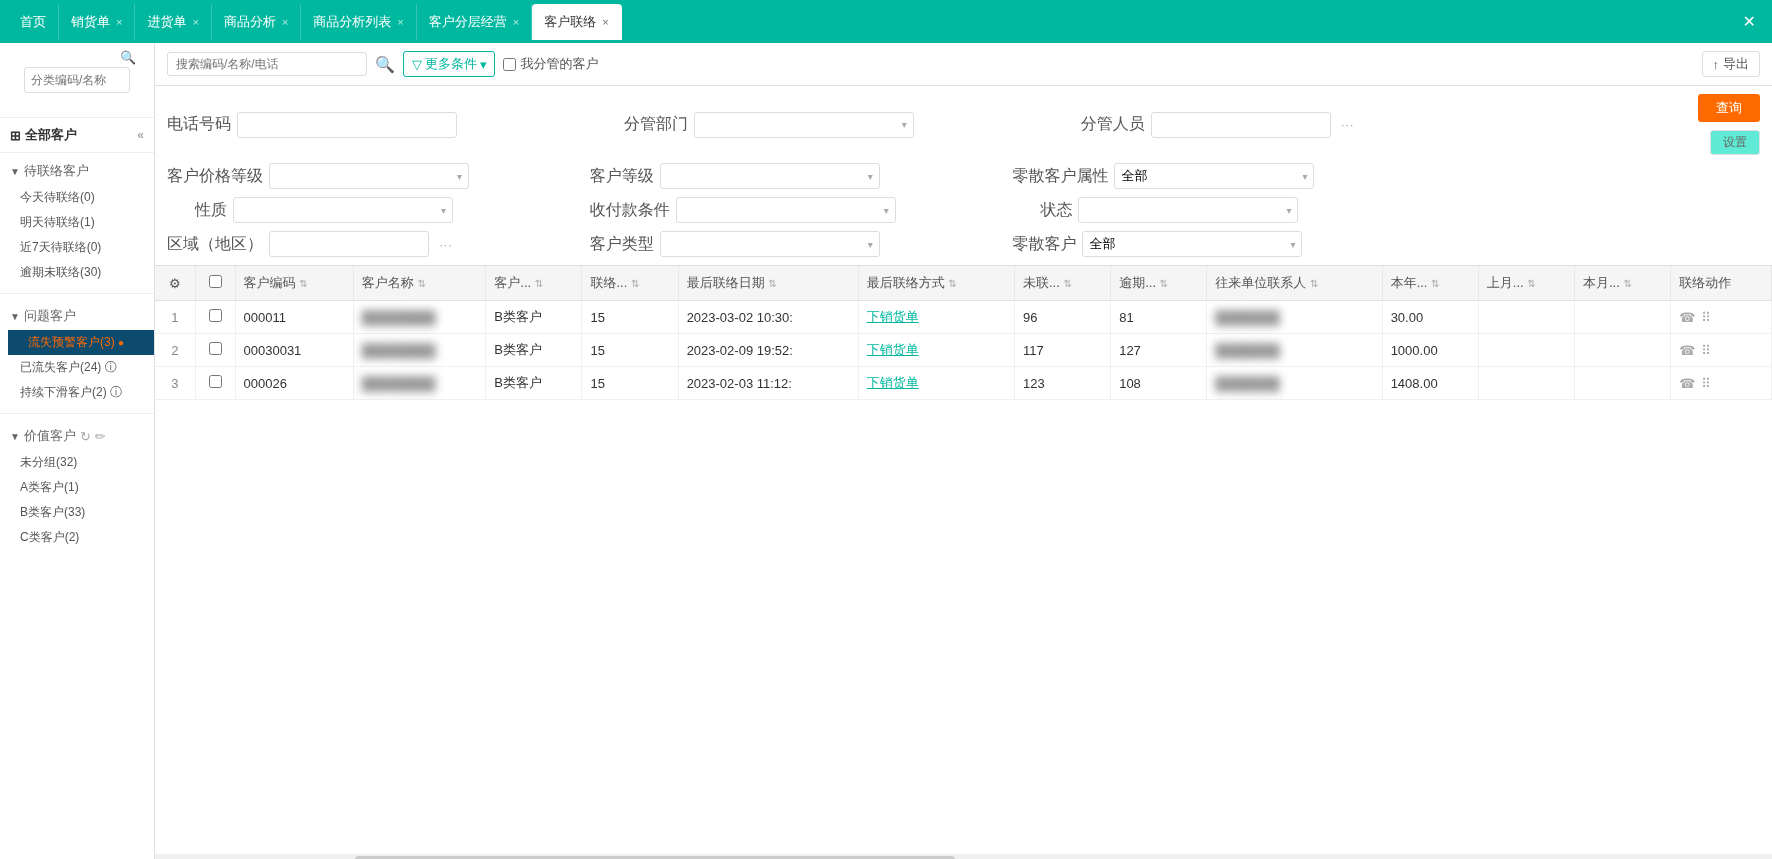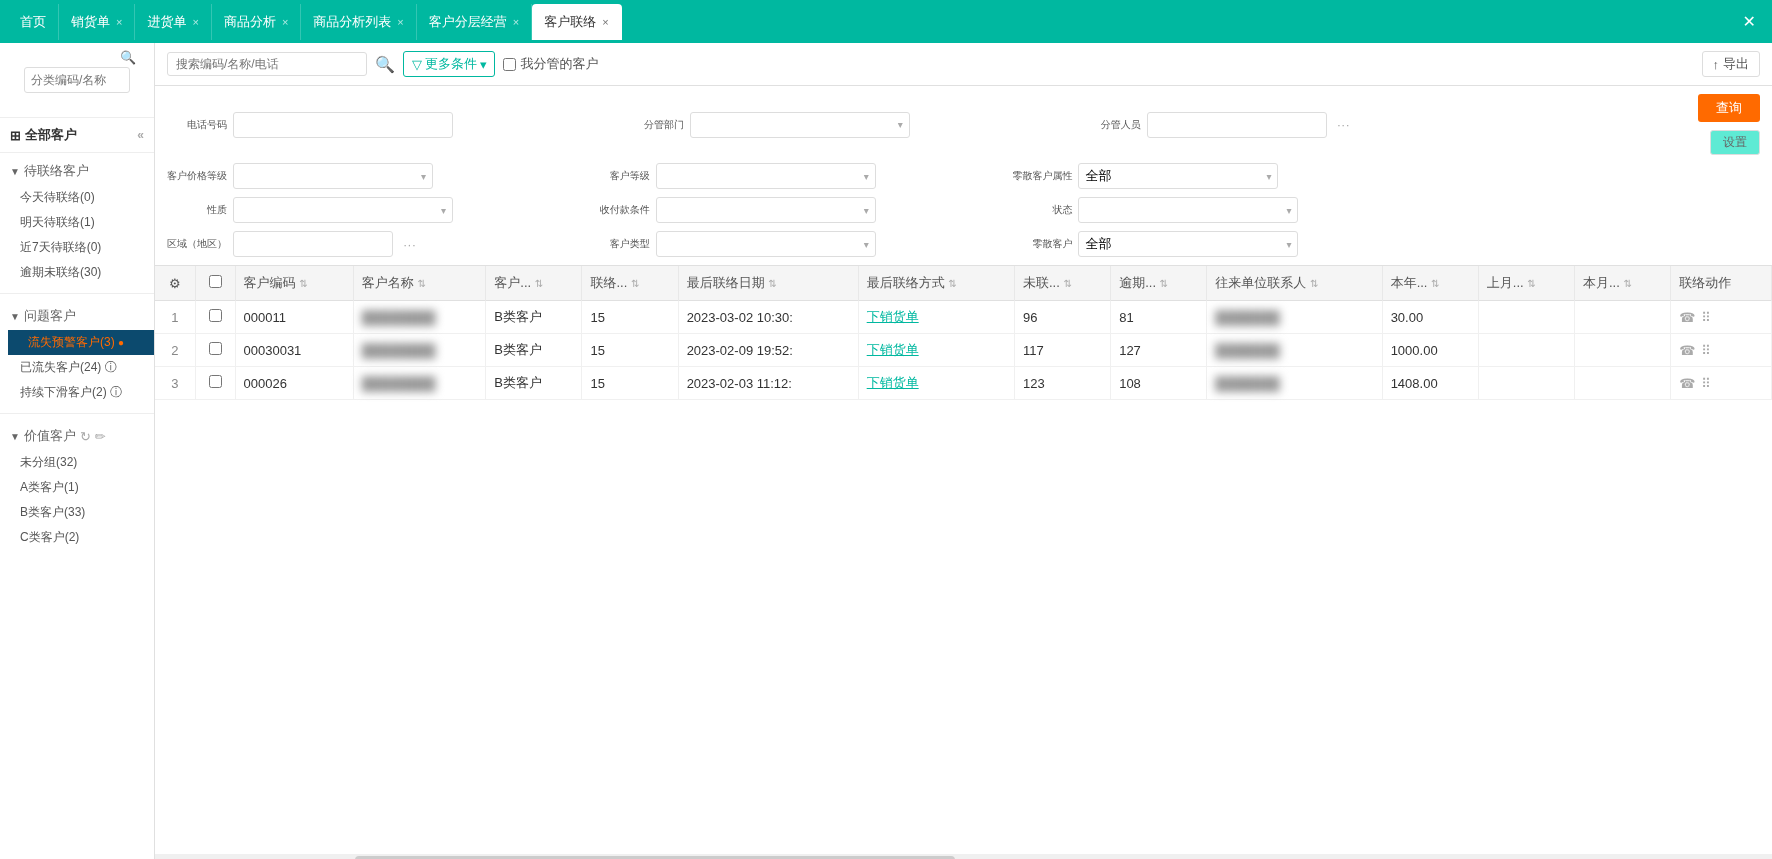--- a/index.html
+++ b/index.html
@@ -215,21 +215,21 @@
     }
     .filter-row:last-child { margin-bottom: 0; }
     .filter-field {
       display: flex;
       align-items: center;
       flex: 1;
       gap: 6px;
     }
     .filter-label {
       color: #555;
-      font-size: 10px;
+      font-size: 16px;
       white-space: nowrap;
       min-width: 60px;
       text-align: right;
     }
     .filter-input {
       flex: 1;
       border: 1px solid #ddd;
       border-radius: 3px;
       padding: 3px 6px;
       font-size: 12px;

